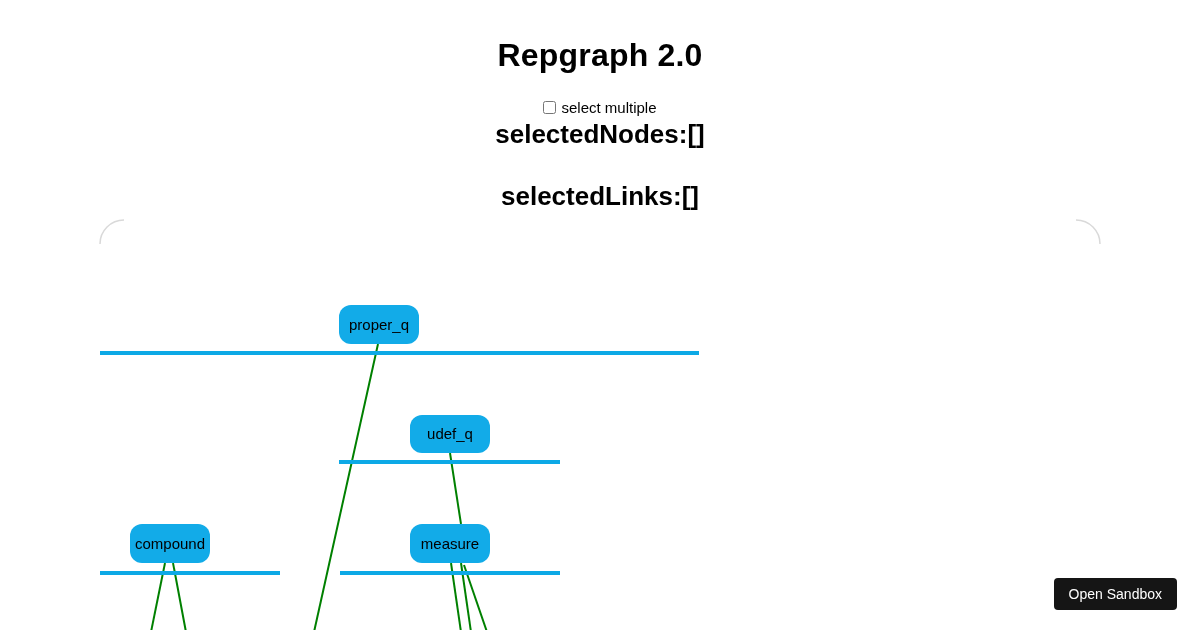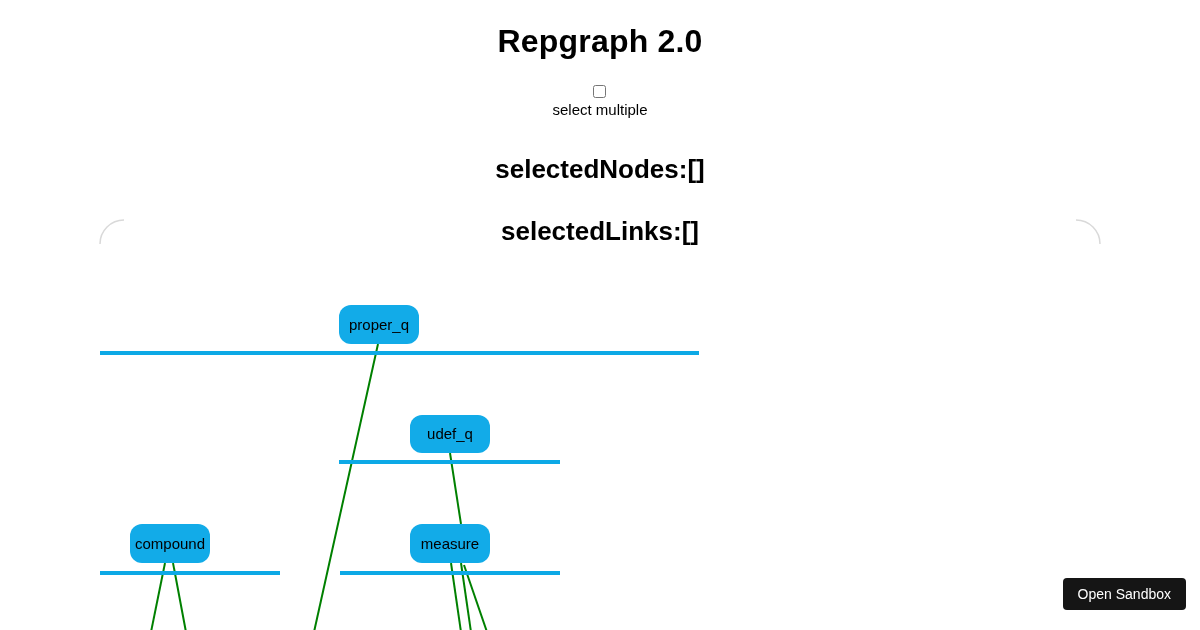--- a/index.html
+++ b/index.html
@@ -8,54 +8,53 @@
     background: #ffffff;
     font-family: "Liberation Sans", sans-serif;
     overflow: hidden;
     position: relative;
     color: #000;
   }
   .header { text-align: center; position: relative; z-index: 2; }
   .title {
     font-size: 32px;
     font-weight: 700;
-    margin-top: 23px;
+    margin-top: 37px;
     letter-spacing: 0.2px;
   }
   .checkbox-row {
     margin-top: 25px;
     font-size: 15px;
     display: flex;
     justify-content: center;
     align-items: center;
     gap: 3px;
-    flex-direction: column;
   }
   .checkbox-row input[type="checkbox"] {
     width: 13px; height: 13px;
     margin-right: 2px;
   }
   .selected-heading {
     font-size: 26px;
     font-weight: 700;
   }
-  .selected-nodes { margin-top: 36px; }
+  .selected-nodes { margin-top: 3px; }
   .selected-links { margin-top: 31px; }
   svg.graph-canvas {
     position: absolute;
     left: 0; top: 0;
     width: 1200px; height: 630px;
     z-index: 1;
   }
   svg.graph-canvas text {
     font-family: "Liberation Sans", sans-serif;
   }
   .open-sandbox {
     position: absolute;
-    right: 14px; bottom: 20px;
+    right: 23px; bottom: 20px;
     background: #151515;
     color: #ffffff;
     font-size: 14px;
     font-family: "Liberation Sans", sans-serif;
     padding: 8px 15px;
     border: none;
     border-radius: 4px;
     cursor: pointer;
     z-index: 3;
   }

